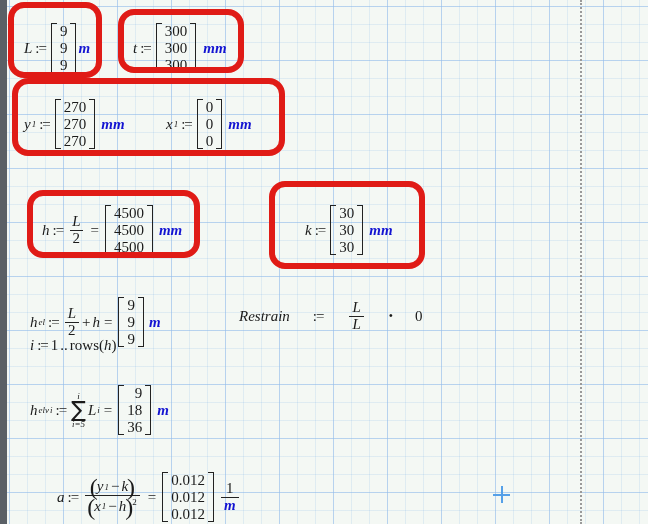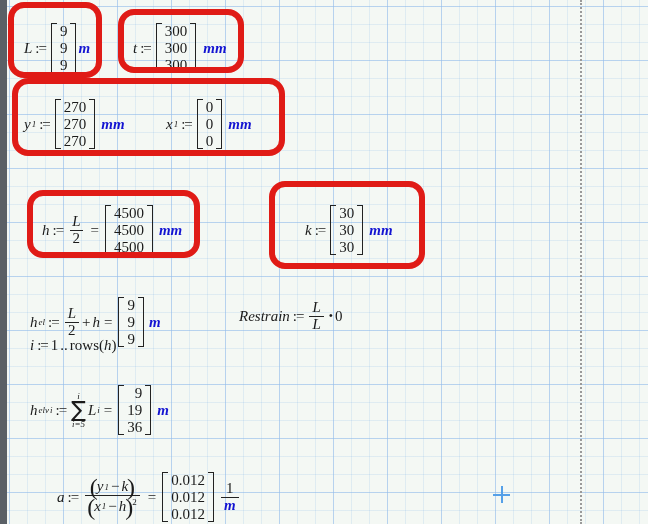--- a/index.html
+++ b/index.html
@@ -198,21 +198,21 @@
     <span class="vec">
         <span class="col">
       <span>9</span>
       <span>9</span>
       <span>9</span>
     </span>
       </span>
     <span class="unit" style="margin-left:3px;">m</span>
   </div>
 
-  <div class="expr" style="left:239px;top:300px;">
+  <div class="expr" style="left:239px;top:300px;gap:20px;">
     <span class="it">Restrain</span>
     <span class="assign">:=</span>
     <span class="frac">
       <span class="num it">L</span>
       <span class="den it">L</span>
     </span>
     <span style="font-size:12px;padding:0 2px;">•</span>
     <span>0</span>
   </div>
 
@@ -236,21 +236,21 @@
       <span class="top">i</span>
       <span class="sym">∑</span>
       <span class="bot">i=5</span>
     </span>
     <span class="it">L</span>
     <span class="sub">i</span>
     <span class="eq">=</span>
     <span class="vec">
         <span class="col" style="align-items:flex-end;">
       <span>9</span>
-      <span>19</span>
+      <span>18</span>
       <span>36</span>
     </span>
       </span>
     <span class="unit" style="margin-left:4px;">m</span>
   </div>
 
   <div class="expr" style="left:57px;top:472px;">
     <span class="it">a</span>
     <span class="assign">:=</span>
     <span class="frac" style="margin:0 4px;">

